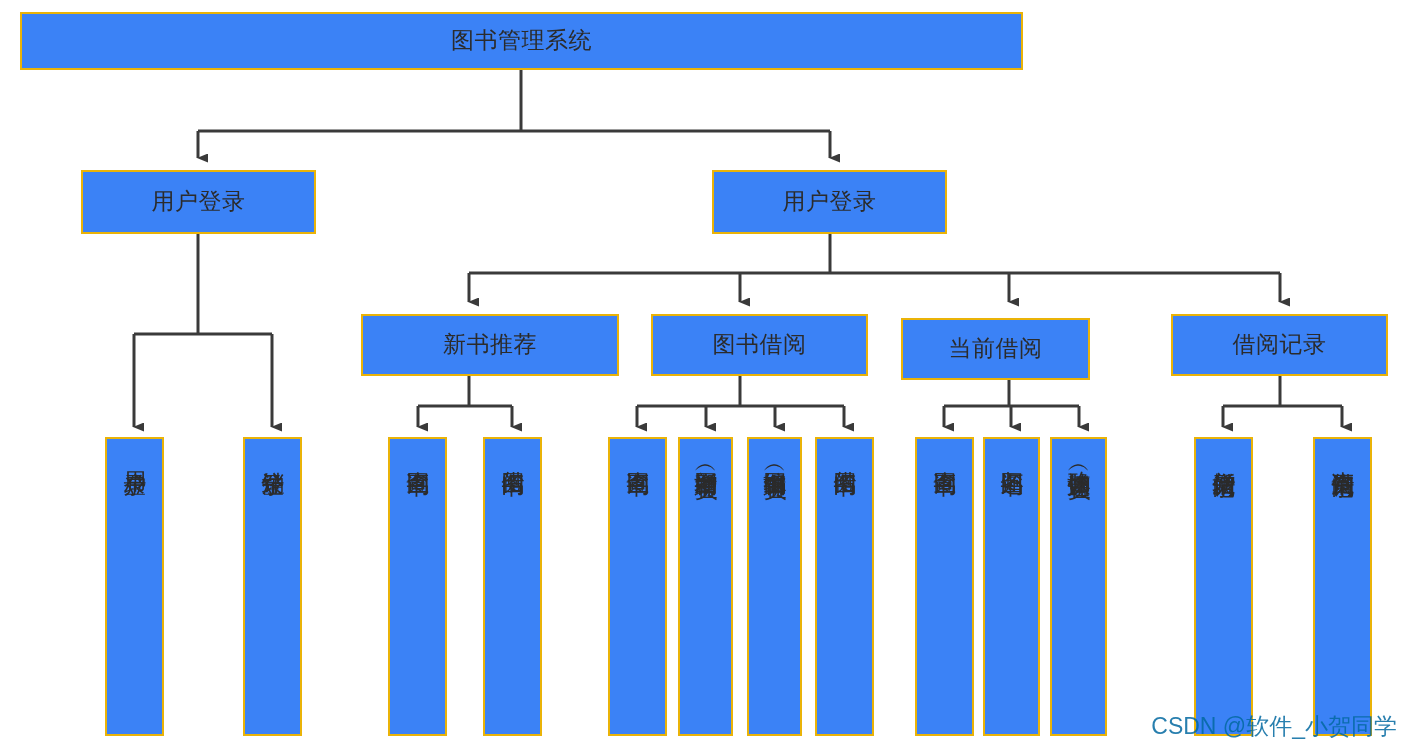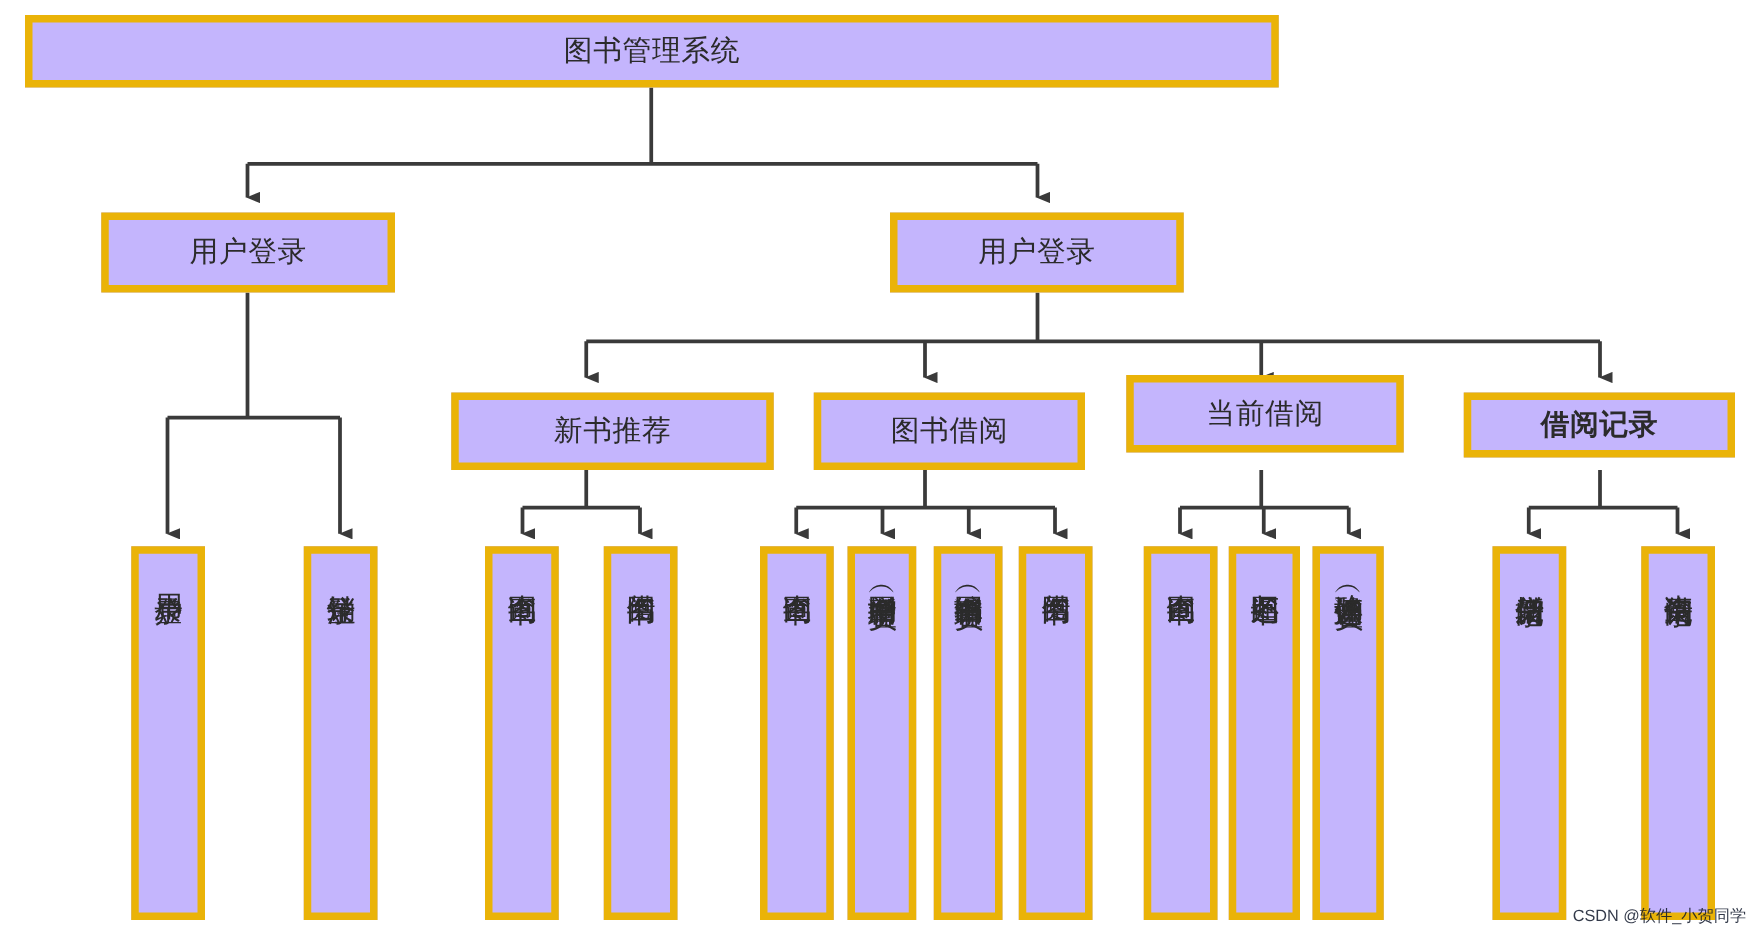--- a/index.html
+++ b/index.html
@@ -21,22 +21,22 @@
   #diagram-svg {
     position: absolute;
     left: 0;
     top: 0;
     width: 1405px;
     height: 747px;
   }
   .node {
     position: absolute;
     box-sizing: border-box;
-    border: 6px solid #eab308;
-    background: #c4b5fd;
+    border: 2px solid #eab308;
+    background: #3b82f6;
     display: flex;
     align-items: center;
     justify-content: center;
     color: #222222;
     z-index: 3;
   }
   .node-label {
     display: block;
     color: #2b2b2b;
     white-space: nowrap;
@@ -55,22 +55,22 @@
     writing-mode: vertical-rl;
     text-orientation: upright;
     font-size: 23px;
     line-height: 1.12;
     letter-spacing: 1px;
   }
   .watermark {
     position: absolute;
     right: 8px;
     bottom: 5px;
-    font-size: 13px;
-    color: #0f172a;
+    font-size: 23px;
+    color: #0369a1;
     opacity: 0.85;
     z-index: 8;
     white-space: nowrap;
     font-family: "Liberation Sans", "DejaVu Sans", sans-serif;
   }
 </style>
 </head>
 <body>
 
 <div id="diagram-root">
@@ -135,24 +135,24 @@
   <div class="node horizontal" style="left:712px; top:170px; width:235px; height:64px;">
     <span class="node-label">用户登录</span>
   </div>
 
   <div class="node horizontal" style="left:361px; top:314px; width:258px; height:62px;">
     <span class="node-label">新书推荐</span>
   </div>
   <div class="node horizontal" style="left:632px; top:314px; width:217px; height:62px;margin-left:19px;">
     <span class="node-label">图书借阅</span>
   </div>
-  <div class="node horizontal" style="left:901px; top:300px; width:222px; height:62px;">
+  <div class="node horizontal" style="left:901px; top:318px; width:189px; height:62px;">
     <span class="node-label">当前借阅</span>
   </div>
-  <div class="node horizontal" style="left:1171px; top:314px; width:217px; height:52px;font-weight:bold;">
+  <div class="node horizontal" style="left:1171px; top:314px; width:217px; height:62px;">
     <span class="node-label">借阅记录</span>
   </div>
 
   <div class="node vertical" style="left:105px; top:437px; width:59px; height:299px;">
     <span class="node-label">用户登录</span>
   </div>
   <div class="node vertical" style="left:243px; top:437px; width:59px; height:299px;">
     <span class="node-label">注销登录</span>
   </div>
 

